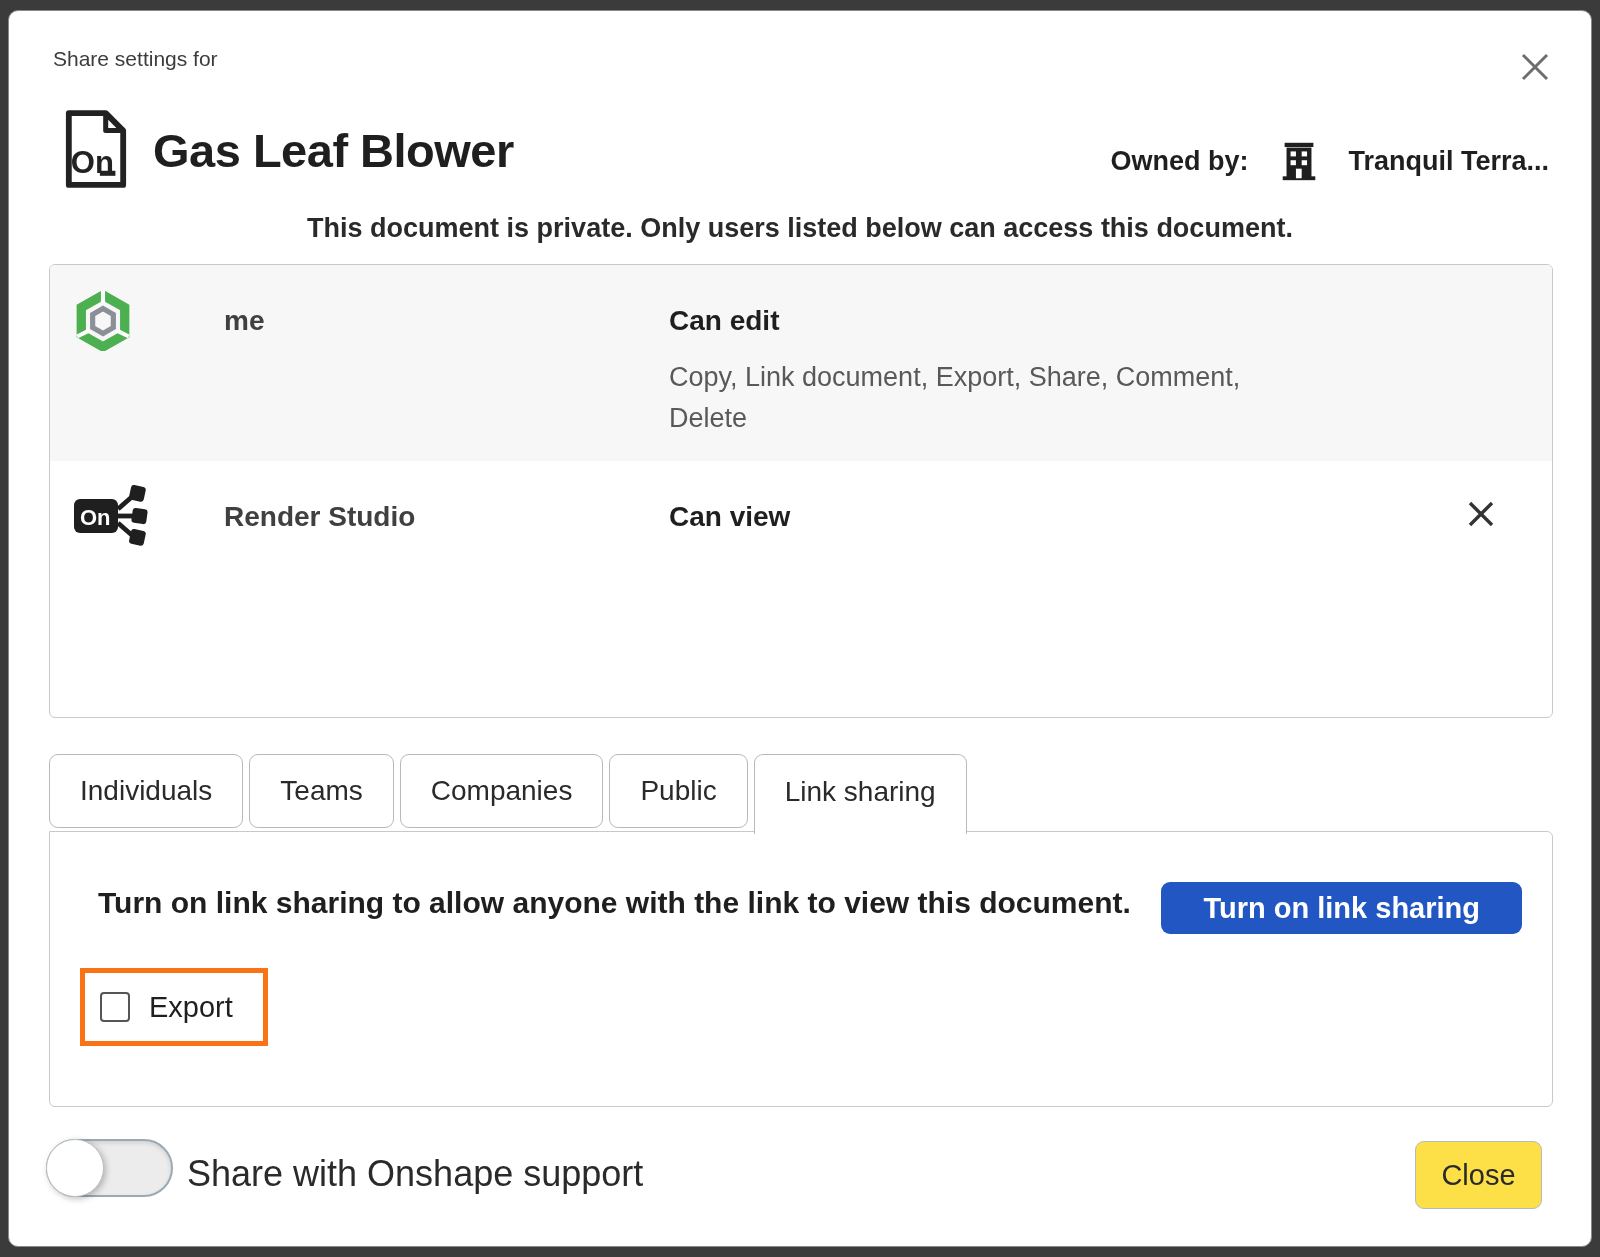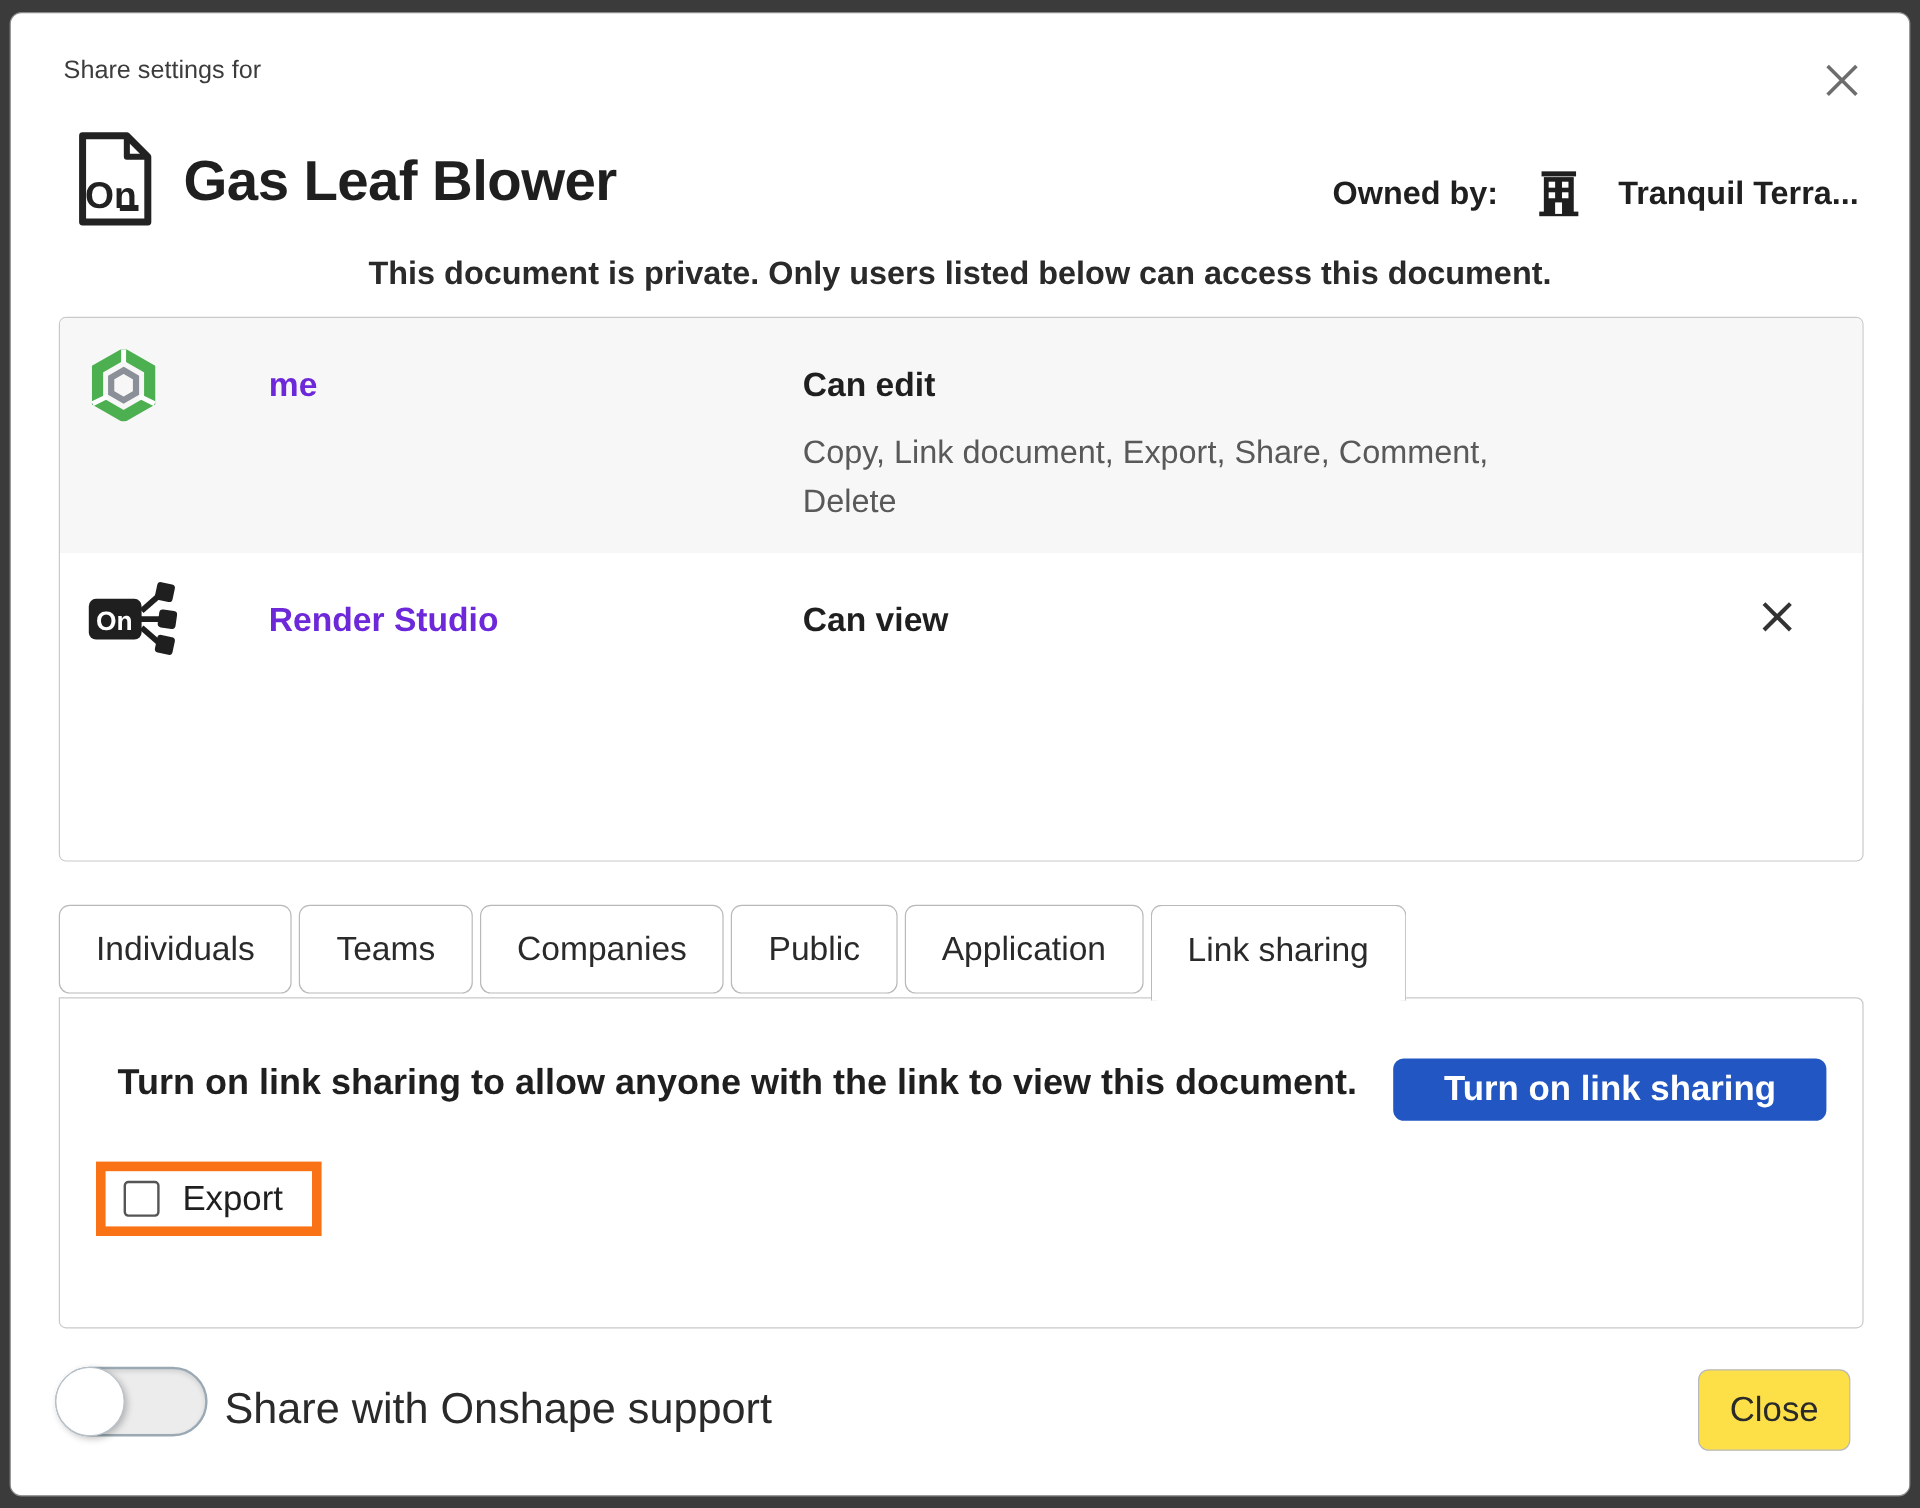--- a/index.html
+++ b/index.html
@@ -51,21 +51,21 @@
     border: 1px solid #c9c9c9; border-radius: 6px;
     background: #fff; overflow: hidden;
   }
   .share-row { position: relative; }
   .row-me   { height: 196px; background: #f7f7f7; }
   .row-rs   { height: 126px; background: #ffffff; }
   .row-icon { position: absolute; left: 26px; top: 26px; }
   .row-rs .row-icon { left: 22px; top: 22px; }
   .row-name {
     position: absolute; left: 174px; top: 40px;
-    font-size: 28px; font-weight: bold; color: #6d28d9;
+    font-size: 28px; font-weight: bold; color: #404040;
   }
   .row-perm {
     position: absolute; left: 619px; top: 40px;
     font-size: 28px; font-weight: bold; color: #1f1f1f;
   }
   .row-details {
     position: absolute; left: 619px; top: 92px; width: 585px;
     font-size: 27px; color: #595959; line-height: 41px;
   }
   .row-remove {
@@ -102,22 +102,22 @@
   .btn-primary {
     position: absolute; right: 30px; top: 50px; height: 52px;
     padding: 0 42px;
     background: #2257c3; color: #ffffff;
     font-size: 29px; font-weight: bold;
     font-family: "Liberation Sans", sans-serif;
     border: none; border-radius: 9px; cursor: pointer;
   }
   .export-highlight {
     position: absolute; left: 30px; top: 136px;
-    width: 188px; height: 62px;
-    border: 8px solid #f97316;
+    width: 188px; height: 78px;
+    border: 5px solid #f97316;
     display: flex; align-items: center; padding-left: 15px;
     background: #fff;
   }
   .checkbox {
     width: 30px; height: 30px;
     border: 2px solid #555; border-radius: 4px;
     background: #fff; cursor: pointer; flex: none;
   }
   .export-label { font-size: 29px; color: #1f1f1f; margin-left: 19px; }
   .toggle {
@@ -236,21 +236,20 @@
       </button>
     </div>
 
   </div>
 
   <div class="tabs">
     <div class="tab">Individuals</div>
     <div class="tab">Teams</div>
     <div class="tab">Companies</div>
     <div class="tab">Public</div>
-    <div class="tab">Application</div>
     <div class="tab active">Link sharing</div>
   </div>
 
   <div class="tab-panel">
     <span class="link-msg">Turn on link sharing to allow anyone with the link to view this document.</span>
     <button class="btn-primary">Turn on link sharing</button>
     <div class="export-highlight">
       <span class="checkbox"></span>
       <span class="export-label">Export</span>
     </div>

